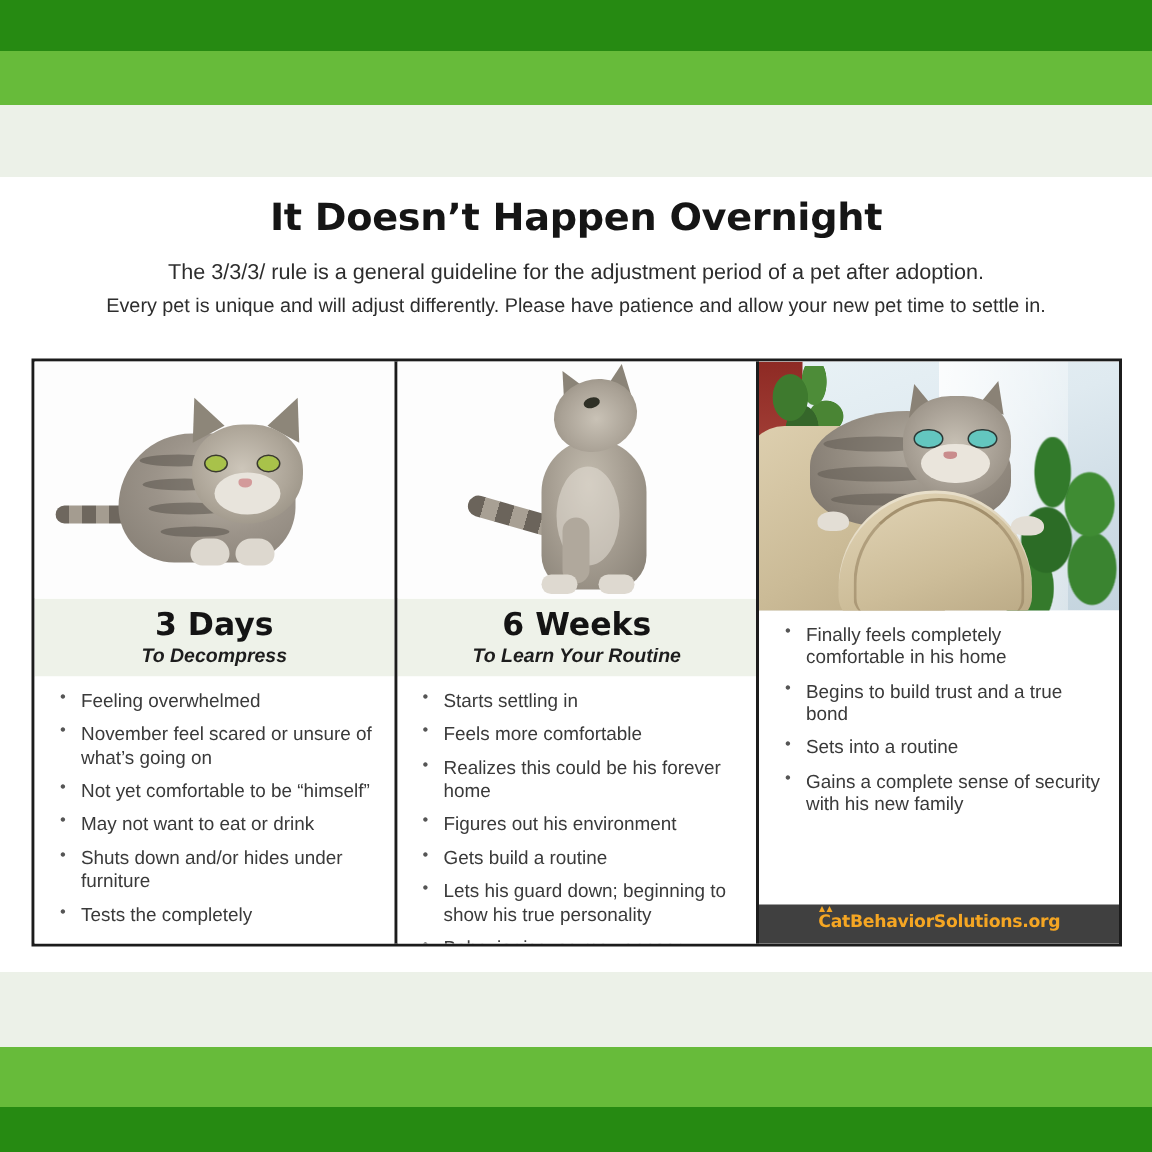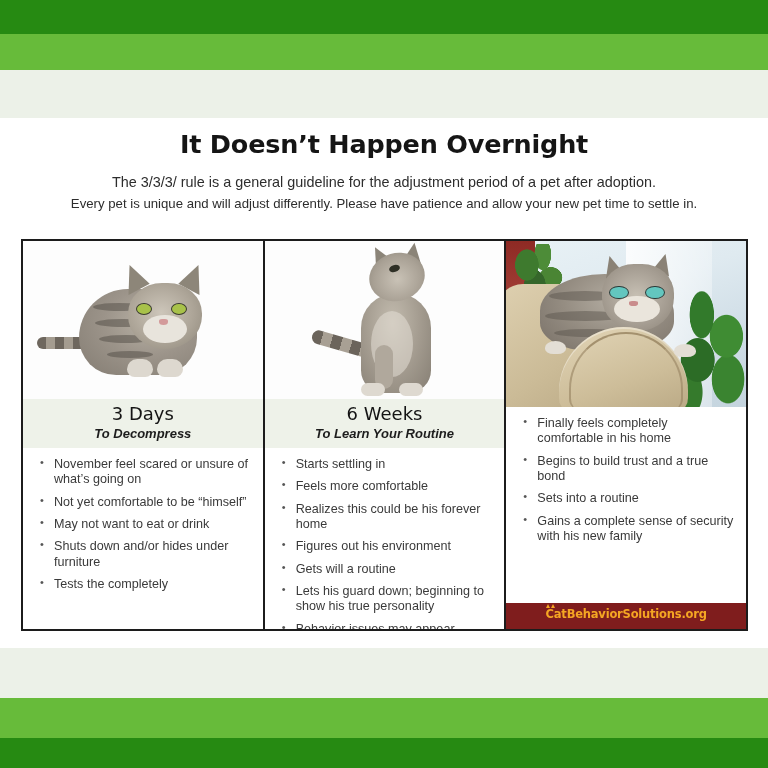--- a/index.html
+++ b/index.html
@@ -267,22 +267,22 @@
 
   
   .head-band {
     background: #eef2e9;
     text-align: center;
     padding: 6px 0 7px 0;
     flex: none;
   }
   .head-title {
     font-family: "DejaVu Sans", sans-serif;
-    font-weight: normal;
-    font-size: 18px;
+    font-weight: bold;
+    font-size: 21px;
     color: #141414;
     line-height: 1.05;
     margin: 0;
   }
   .head-sub {
     font-style: italic;
     font-weight: bold;
     font-size: 13px;
     color: #1d1d1d;
     margin: 2px 0 0 0;
@@ -313,21 +313,21 @@
   }
 
   .brand {
     text-align: center;
     font-family: "DejaVu Sans", sans-serif;
     font-weight: bold;
     font-size: 11.5px;
     color: #f5a623;
     letter-spacing: -0.2px;
     padding: 4px 0 8px 0;
-    background: #7f1d1d;
+    background: #404040;
   }
   .brand .cat-c { position: relative; display: inline-block; }
   .brand .cat-c .ear {
     position: absolute; top: -3px; width: 0; height: 0;
     border-left: 2px solid transparent; border-right: 2px solid transparent;
     border-bottom: 4px solid #f5a623;
   }
   .brand .cat-c .ear-l { left: 0px; }
   .brand .cat-c .ear-r { left: 5px; }
 </style>
@@ -367,20 +367,21 @@
       <div class="p1-eye p1-eye-r"></div>
       <div class="p1-nose"></div>
       <div class="p1-paw p1-paw-l"></div>
       <div class="p1-paw p1-paw-r"></div>
     </div>
     <div class="head-band">
       <p class="head-title">3 Days</p>
       <p class="head-sub">To Decompress</p>
     </div>
     <ul class="bullets">
+      <li>Feeling overwhelmed</li>
       <li>November feel scared or unsure of what’s going on</li>
       <li>Not yet comfortable to be “himself”</li>
       <li>May not want to eat or drink</li>
       <li>Shuts down and/or hides under furniture</li>
       <li>Tests the completely</li>
     </ul>
   </div>
 
   <div class="col">
     <div class="photo">
@@ -398,21 +399,21 @@
     </div>
     <div class="head-band">
       <p class="head-title">6 Weeks</p>
       <p class="head-sub">To Learn Your Routine</p>
     </div>
     <ul class="bullets">
       <li>Starts settling in</li>
       <li>Feels more comfortable</li>
       <li>Realizes this could be his forever home</li>
       <li>Figures out his environment</li>
-      <li>Gets will a routine</li>
+      <li>Gets build a routine</li>
       <li>Lets his guard down; beginning to show his true personality</li>
       <li>Behavior issues may appear</li>
     </ul>
   </div>
 
   <div class="col">
     <div class="photo photo-full">
       <div class="p3">
         <div class="p3-window"></div>
         <div class="p3-curtain"></div>

